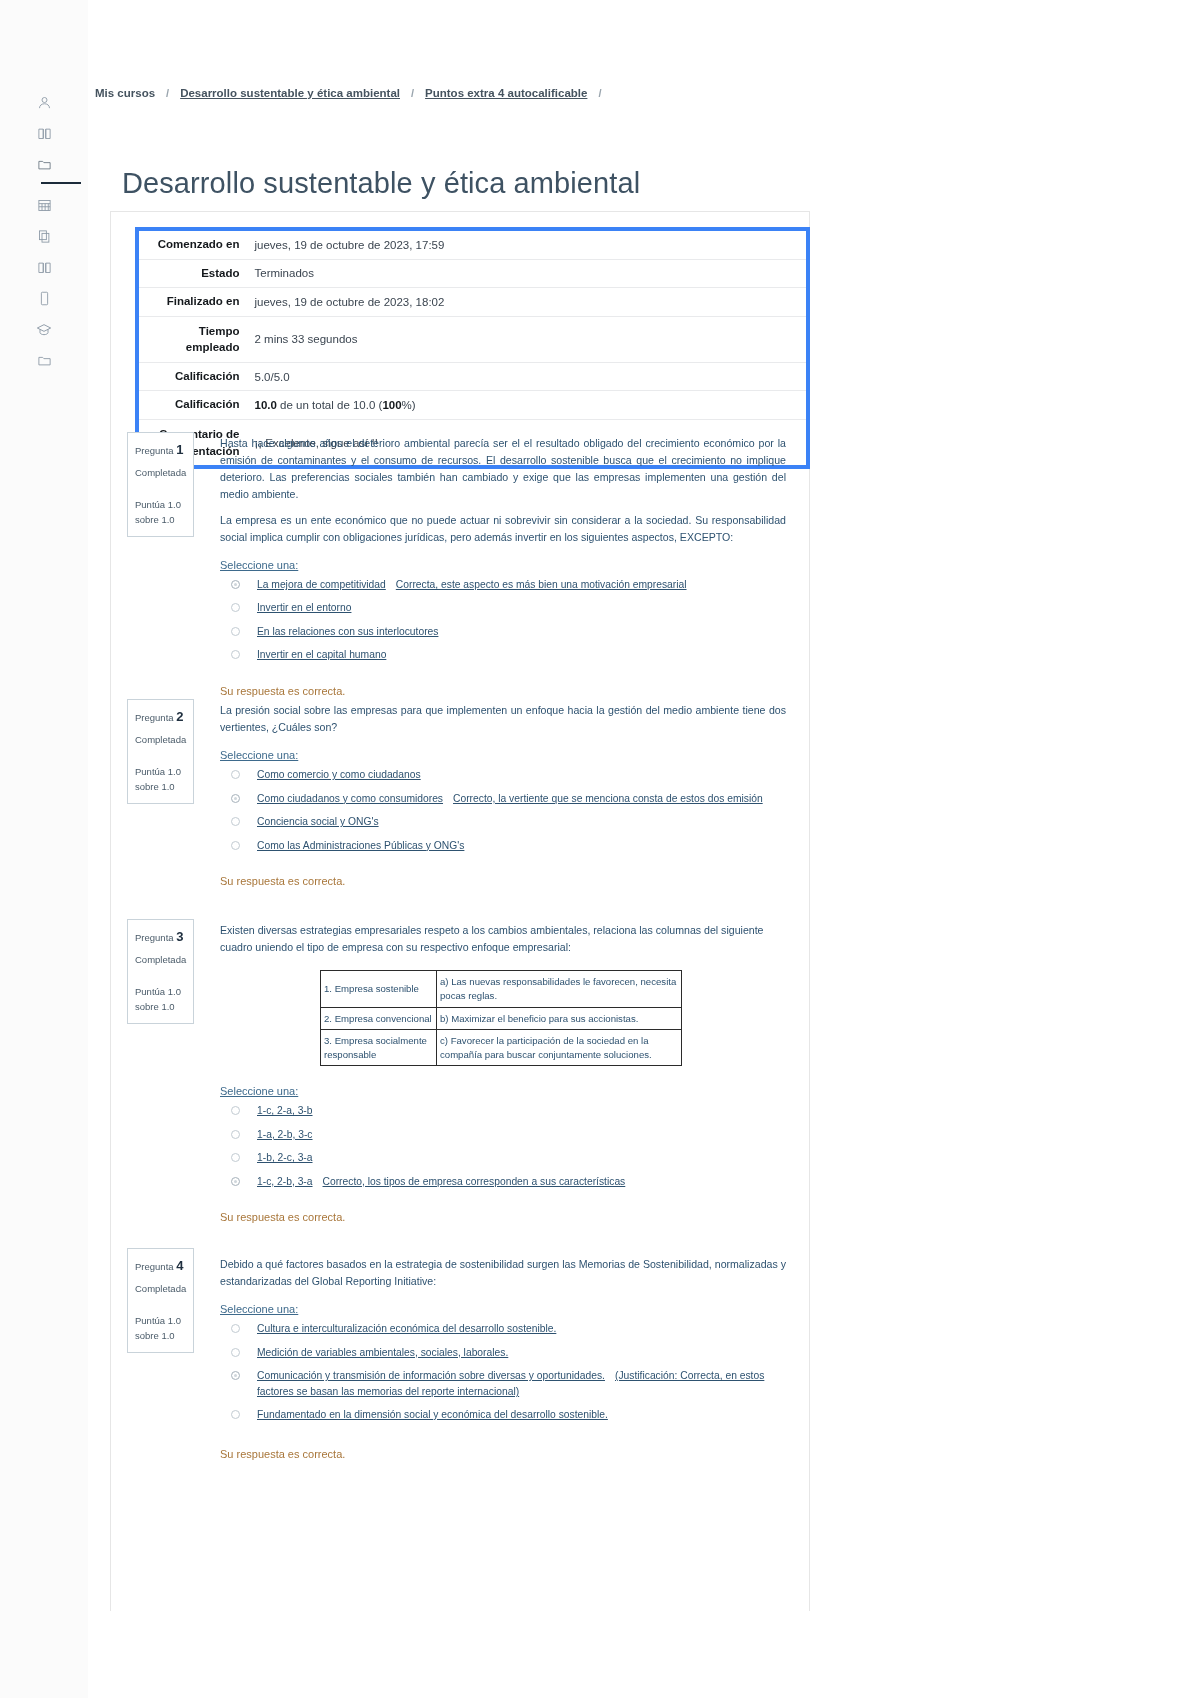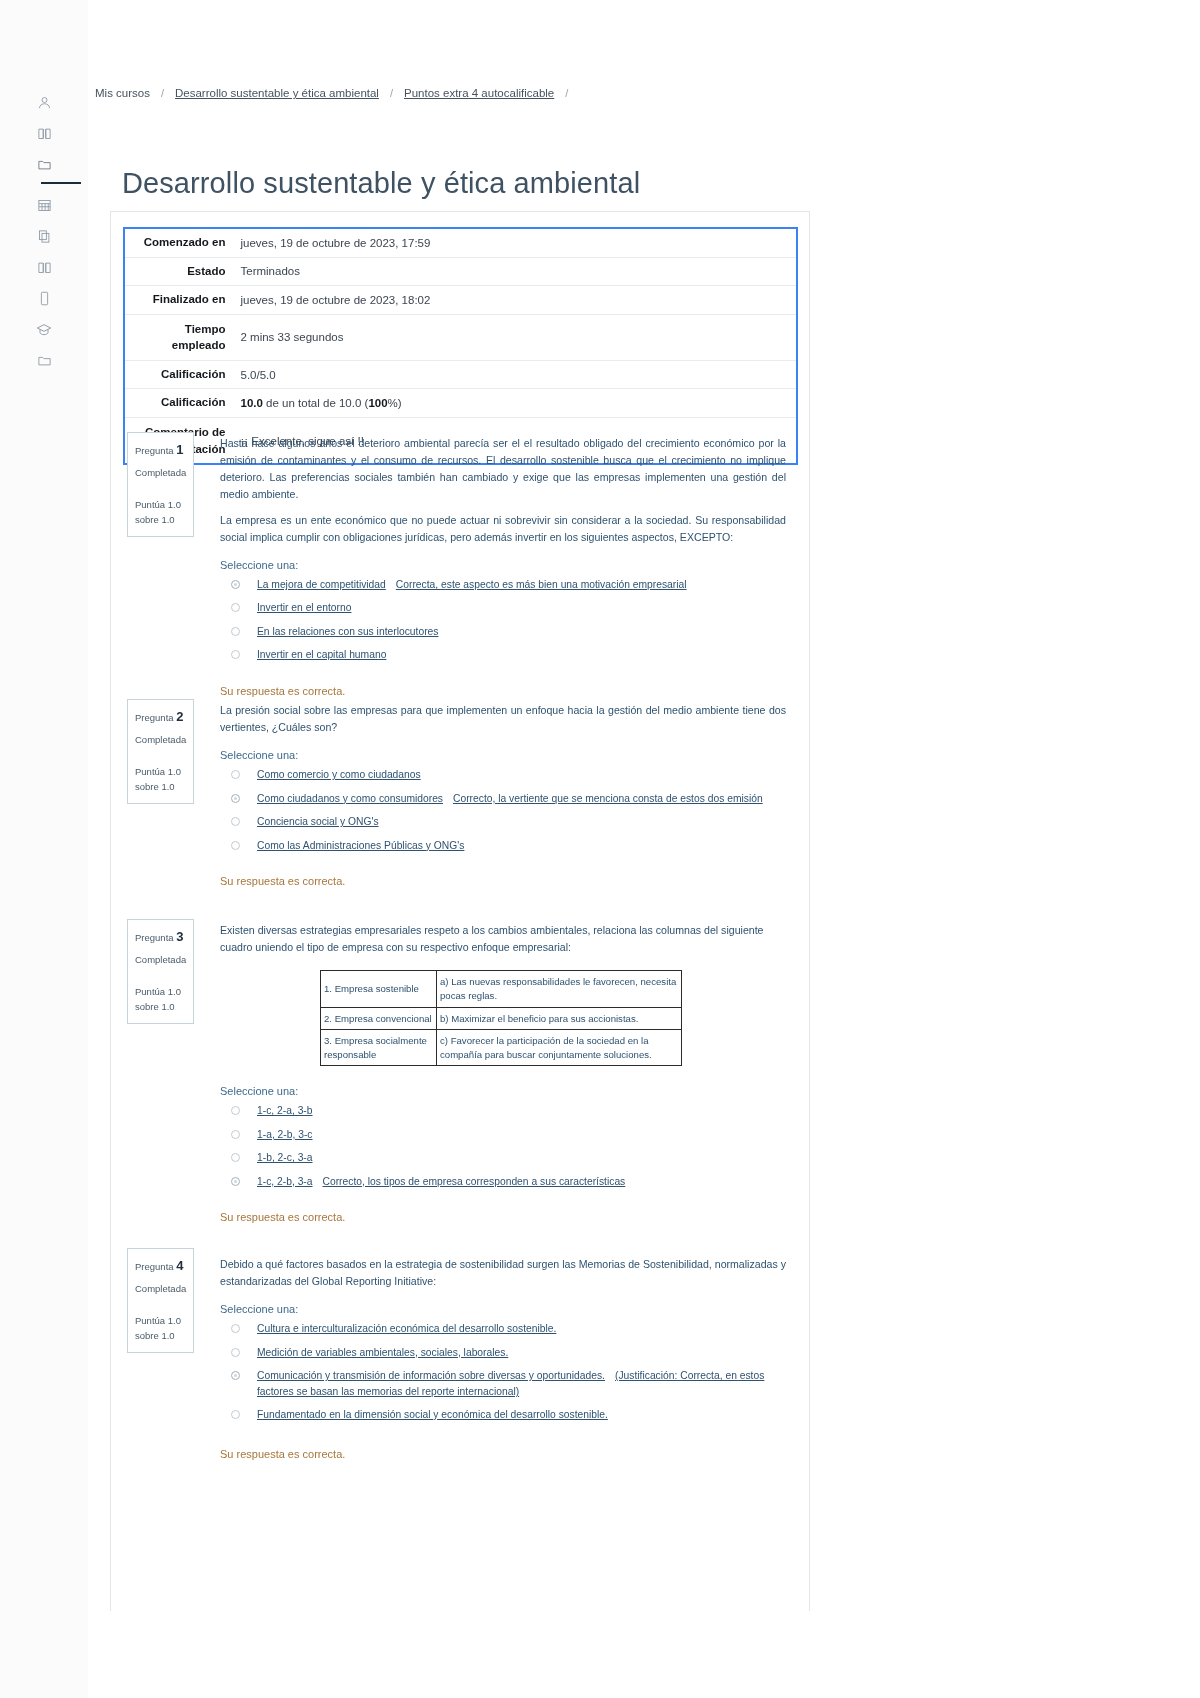--- a/index.html
+++ b/index.html
@@ -26,42 +26,43 @@
   .rail-active-bar {
     position:absolute; left:41px; width:40px; height:2px; background:#1b2b3a;
   }
 
   
   .breadcrumb {
     position:absolute; left:95px; top:87px;
     font-size:11.5px; color:#45535f;
     display:flex; align-items:center; gap:0;
     white-space:nowrap;
+    font-weight:bold;
   }
   .crumb { color:#45535f; text-decoration:none; }
   .crumb.link { text-decoration:underline; }
   .crumb-sep { margin:0 11px; color:#9aa5ae; font-size:11px; }
 
   
   .page-title {
     position:absolute; left:122px; top:148px;
     font-size:29px; font-weight:400; color:#3e5263;
     letter-spacing:.1px;
   }
 
   
   .card {
     position:absolute; left:110px; top:211px; width:700px; height:1400px;
     background:#ffffff; border:1px solid #e6e6e6; border-bottom:none;
   }
 
   
   .summary {
-    position:absolute; left:123px; top:227px; width:675px;
-    border:2px solid #3b82f6;
+    position:absolute; left:135px; top:227px; width:675px;
+    border:4px solid #3b82f6;
     border-collapse:collapse;
     font-size:11.5px;
   }
   .summary tr { border-bottom:1px solid #e9eaec; }
   .summary tr:last-child { border-bottom:none; }
   .summary th {
     width:108px; text-align:right; padding:6px 8px 6px 4px;
     font-weight:bold; color:#14181c; vertical-align:middle;
     line-height:1.35; font-size:11.5px;
   }
@@ -85,21 +86,21 @@
   .qinfo .qmark { margin-top:17px; }
 
   .qbody { position:absolute; left:93px; top:3px; width:566px; }
   .qtext {
     font-size:10.6px; line-height:1.62; color:#2e5270;
     text-align:justify; margin:0 0 8px 0;
   }
   .qtext.nojust { text-align:left; }
 
   .sel-label {
-    font-size:11px; color:#3e6a8c; margin:13px 0 6px 0;
+    font-size:11px; color:#3e6a8c; margin:13px 0 6px 0;text-decoration:underline;
   }
   .opt {
     display:flex; align-items:flex-start; gap:0;
     margin:0 0 8px 0; font-size:10.3px; line-height:1.5; color:#2e5270;
   }
   .radio {
     flex:0 0 auto; width:9px; height:9px; border-radius:50%;
     border:1px solid #c2cbd2; background:#fff; margin:3px 0 0 11px;
   }
   .radio.checked { background:#cfd6db; border-color:#b0bac2; box-shadow:inset 0 0 0 2px #fff; }

